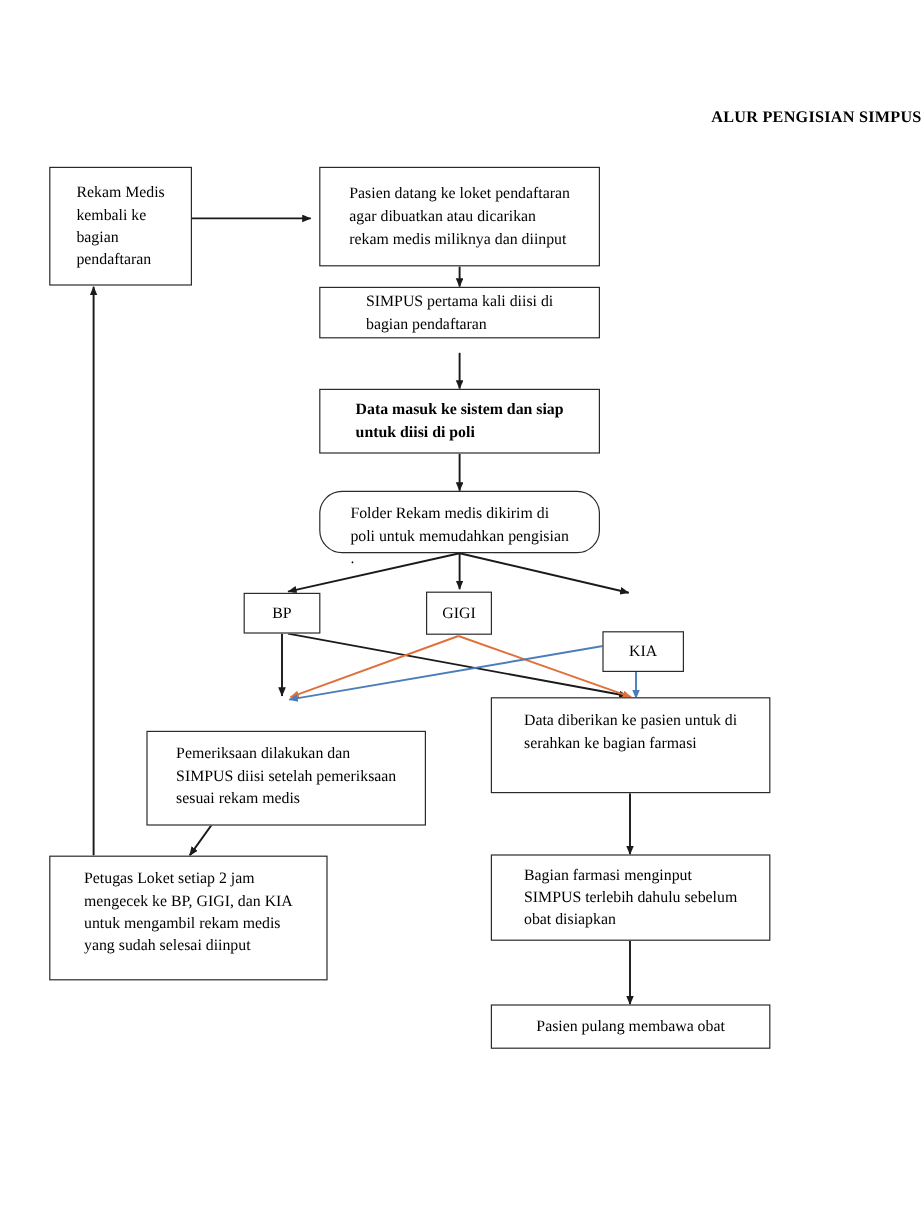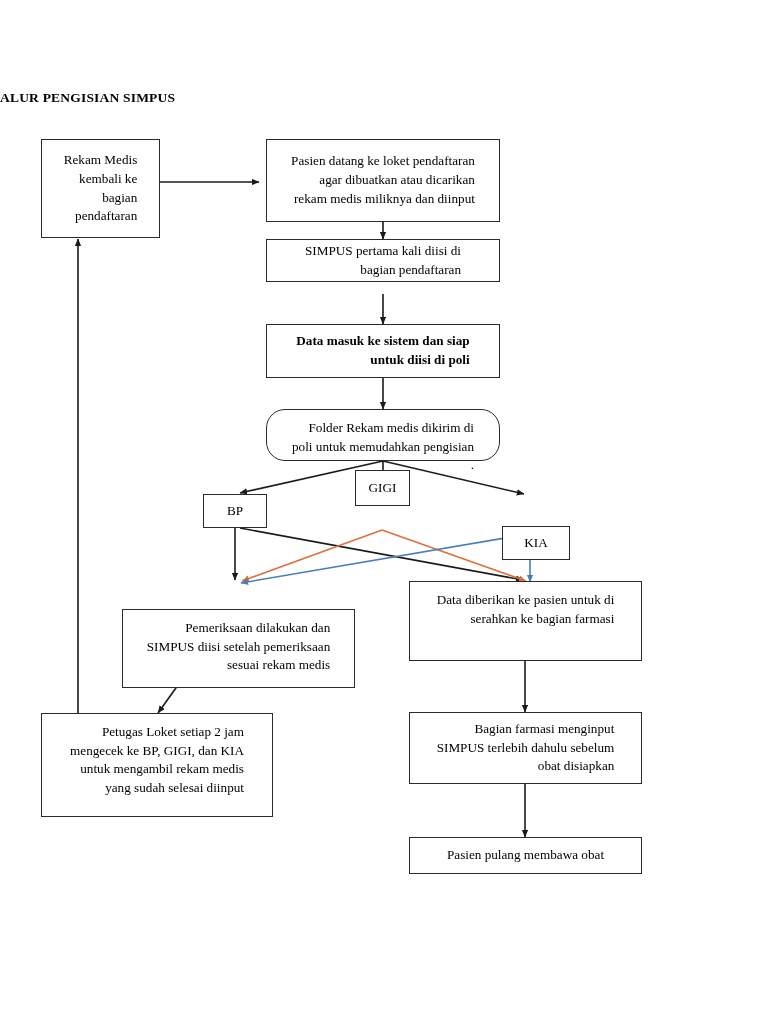--- a/index.html
+++ b/index.html
@@ -28,34 +28,34 @@
     top: 0;
     width: 768px;
     height: 1024px;
     pointer-events: none;
   }
   .title {
     position: absolute;
     left: 0;
     top: 90px;
     width: 768px;
-    text-align: left;
+    text-align: right;
     font-weight: bold;
     font-size: 13.5px;
     letter-spacing: 0.2px;
   }
   .node {
     position: absolute;
     box-sizing: border-box;
     border: 1.3px solid #2b2b2b;
     background: #ffffff;
     display: flex;
     align-items: center;
     justify-content: center;
-    text-align: right;
+    text-align: left;
     font-size: 13.2px;
     line-height: 1.42;
     padding: 3px 6px;
     white-space: pre-line;
   }
   .node.topalign {
     align-items: flex-start;
     padding-top: 9px;
   }
   .node.small {
@@ -131,21 +131,21 @@
 
   <div class="node" style="left:266px; top:324px; width:234px; height:54px;font-weight:bold;">Data masuk ke sistem dan siap
 untuk diisi di poli</div>
 
   <div class="node topalign" style="left:266px; top:409px; width:234px; height:52px;border-radius:19px;">Folder Rekam medis dikirim di
 poli untuk memudahkan pengisian
 .</div>
 
   <div class="node small" style="left:203px; top:494px; width:64px; height:34px;">BP</div>
 
-  <div class="node small" style="left:355px; top:470px; width:55px; height:36px;">GIGI</div>
+  <div class="node small" style="left:355px; top:493px; width:55px; height:36px;">GIGI</div>
 
   <div class="node small" style="left:502px; top:496px; width:68px; height:34px;margin-top:30px;">KIA</div>
 
   <div class="node topalign" style="left:122px; top:581px; width:233px; height:79px;margin-top:28px;">Pemeriksaan dilakukan dan
 SIMPUS diisi setelah pemeriksaan
 sesuai rekam medis</div>
 
   <div class="node topalign" style="left:409px; top:581px; width:233px; height:80px;">Data diberikan ke pasien untuk di
 serahkan ke bagian farmasi</div>
 

